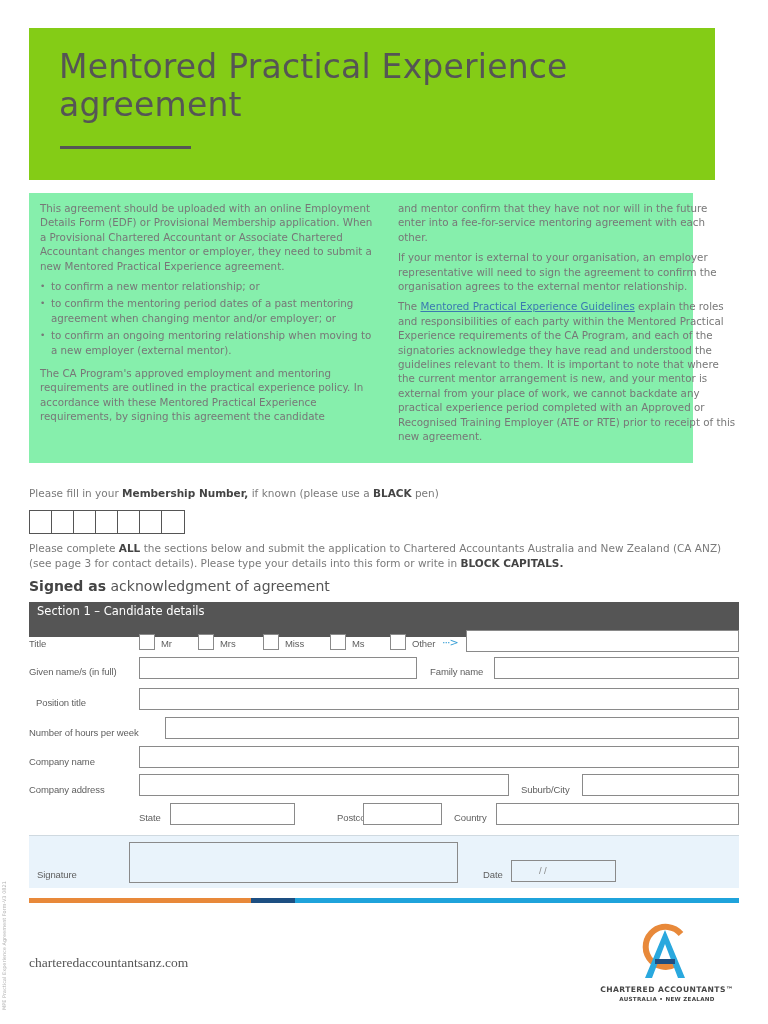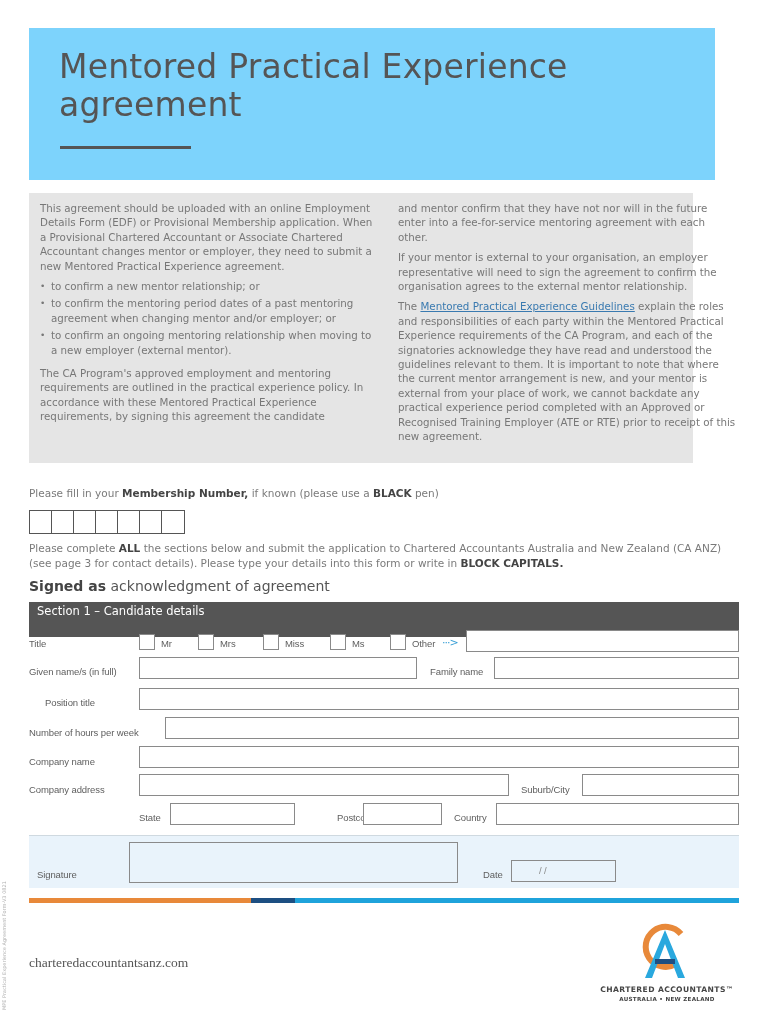--- a/index.html
+++ b/index.html
@@ -1,23 +1,23 @@
 <!DOCTYPE html>
 <html><head>
 <meta charset="utf-8">
 <style>
   * { box-sizing: border-box; margin: 0; padding: 0; }
   html, body { width: 768px; height: 1024px; background: #ffffff; overflow: hidden; }
   body { position: relative; font-family: "DejaVu Sans", sans-serif; color: #6b6b6b; }
 
-  .header-box { position: absolute; left: 29px; top: 28px; width: 686px; height: 152px; background: #7dd3fc; }
+  .header-box { position: absolute; left: 29px; top: 28px; width: 686px; height: 152px; background: #84cc16; }
   .header-title { position: absolute; left: 30px; top: 20px; font-size: 33px; line-height: 38px; color: #555555; font-weight: normal; letter-spacing: 0.2px; }
   .header-rule { position: absolute; left: 31px; top: 118px; width: 131px; height: 3px; background: #555555; }
 
-  .intro-box { position: absolute; left: 29px; top: 193px; width: 664px; height: 270px; background: #e5e5e5; }
+  .intro-box { position: absolute; left: 29px; top: 193px; width: 664px; height: 270px; background: #86efac; }
   .intro-col { position: absolute; top: 8px; font-size: 10.3px; line-height: 14.4px; color: #777777; }
   .intro-col.left { left: 11px; width: 340px; }
   .intro-col.right { left: 369px; width: 338px; }
   .intro-col p { margin-bottom: 6px; }
   .intro-col ul { list-style: none; margin-bottom: 9px; }
   .intro-col li { position: relative; padding-left: 11px; margin-bottom: 3px; }
   .intro-col li::before { content: "\2022"; position: absolute; left: 0; top: 0; font-size: 9px; }
   .guideline-link { color: #3a7ab0; text-decoration: underline; margin-top: 31px; }
 
   .fill-text { position: absolute; left: 29px; top: 487px; font-size: 10.5px; color: #7a7a7a; }
@@ -114,21 +114,21 @@
 <div class="cb" style="left:390px; top:634px;"></div>
 <span class="lbl" style="left:412px; top:638px;">Other</span>
 <span class="arrow">···&gt;</span>
 <div class="field" style="left:466px; top:630px; width:273px; height:22px;"></div>
 
 <span class="lbl" style="left:29px; top:666px;">Given name/s (in full)</span>
 <div class="field" style="left:139px; top:657px; width:278px; height:22px;"></div>
 <span class="lbl" style="left:430px; top:666px;">Family name</span>
 <div class="field" style="left:494px; top:657px; width:245px; height:22px;"></div>
 
-<span class="lbl" style="left:45px; top:697px;">Position title</span>
+<span class="lbl" style="left:36px; top:697px;">Position title</span>
 <div class="field" style="left:139px; top:688px; width:600px; height:22px;"></div>
 
 <span class="lbl" style="left:29px; top:727px;">Number of hours per week</span>
 <div class="field" style="left:165px; top:717px; width:574px; height:22px;"></div>
 
 <span class="lbl" style="left:29px; top:756px;">Company name</span>
 <div class="field" style="left:139px; top:746px; width:600px; height:22px;"></div>
 
 <span class="lbl" style="left:29px; top:784px;">Company address</span>
 <div class="field" style="left:139px; top:774px; width:370px; height:22px;"></div>

